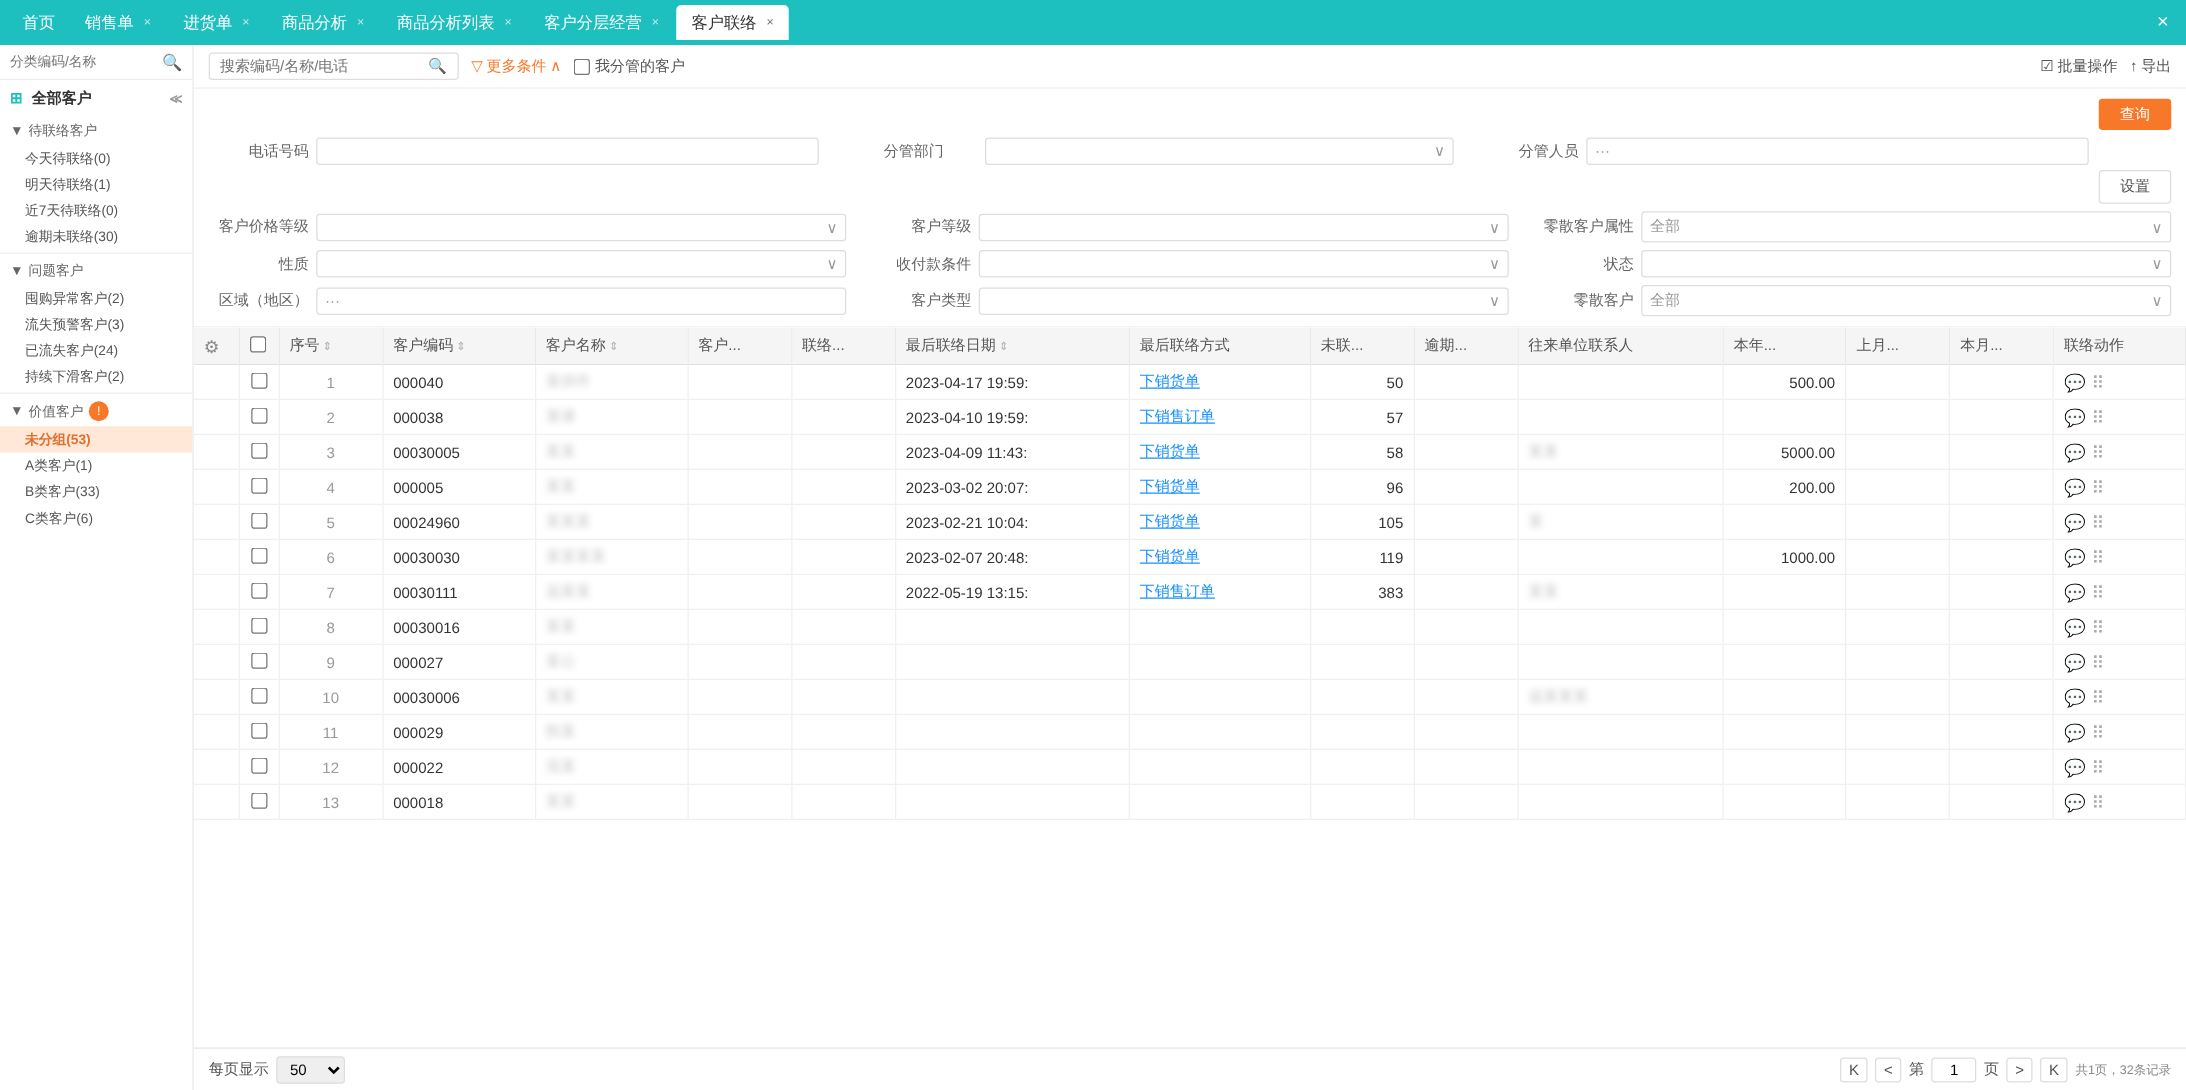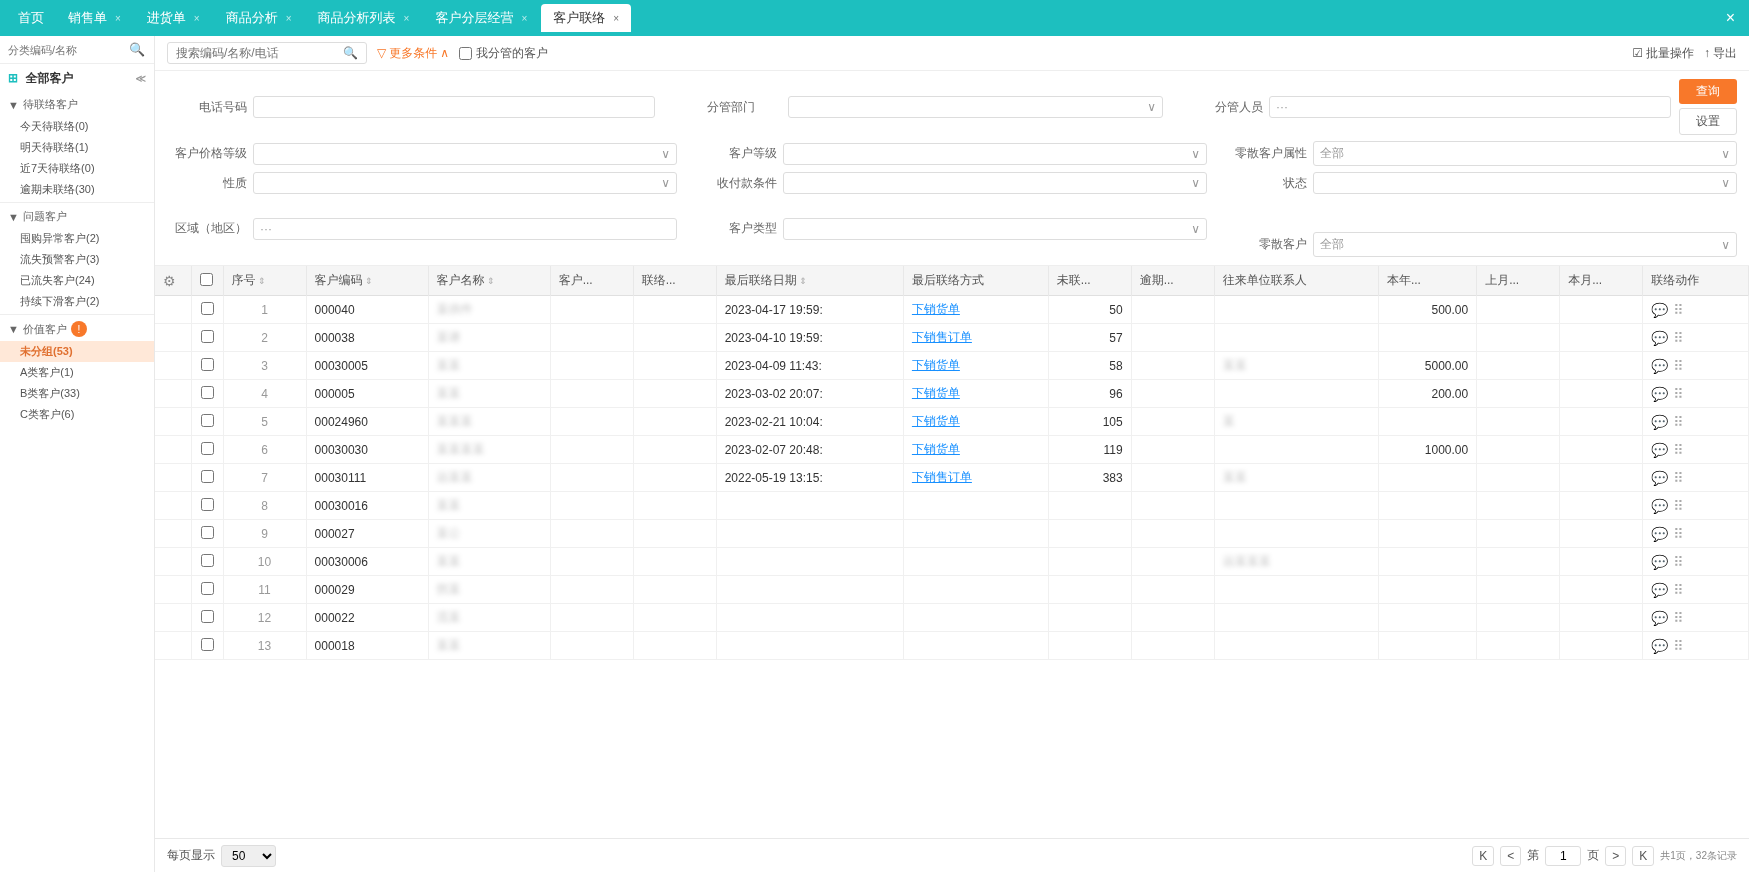--- a/index.html
+++ b/index.html
@@ -255,20 +255,21 @@
       cursor: pointer;
     }
     .btn-reset {
       background: #fff;
       color: #555;
       border: 1px solid #ddd;
       border-radius: 3px;
       padding: 4px 16px;
       font-size: 12px;
       cursor: pointer;
+      margin-top: 28px;
     }
 
     
     .table-container {
       flex: 1;
       overflow: auto;
       background: #fff;
       margin: 0;
     }
     table {
@@ -575,21 +576,21 @@
             <span>···</span>
           </div>
         </div>
         <div class="adv-field" style="margin-left:20px;">
           <span class="adv-field-label">客户类型</span>
           <div class="adv-field-select">
             <span></span>
               <span>∨</span>
           </div>
         </div>
-        <div class="adv-field" style="margin-left:20px;margin-top:32px;">
+        <div class="adv-field" style="margin-left:20px;">
           <span class="adv-field-label">零散客户</span>
           <div class="adv-field-select">
             <span>全部</span>
             <span>∨</span>
           </div>
         </div>
       </div>
     </div>
 
     <div class="table-container">

